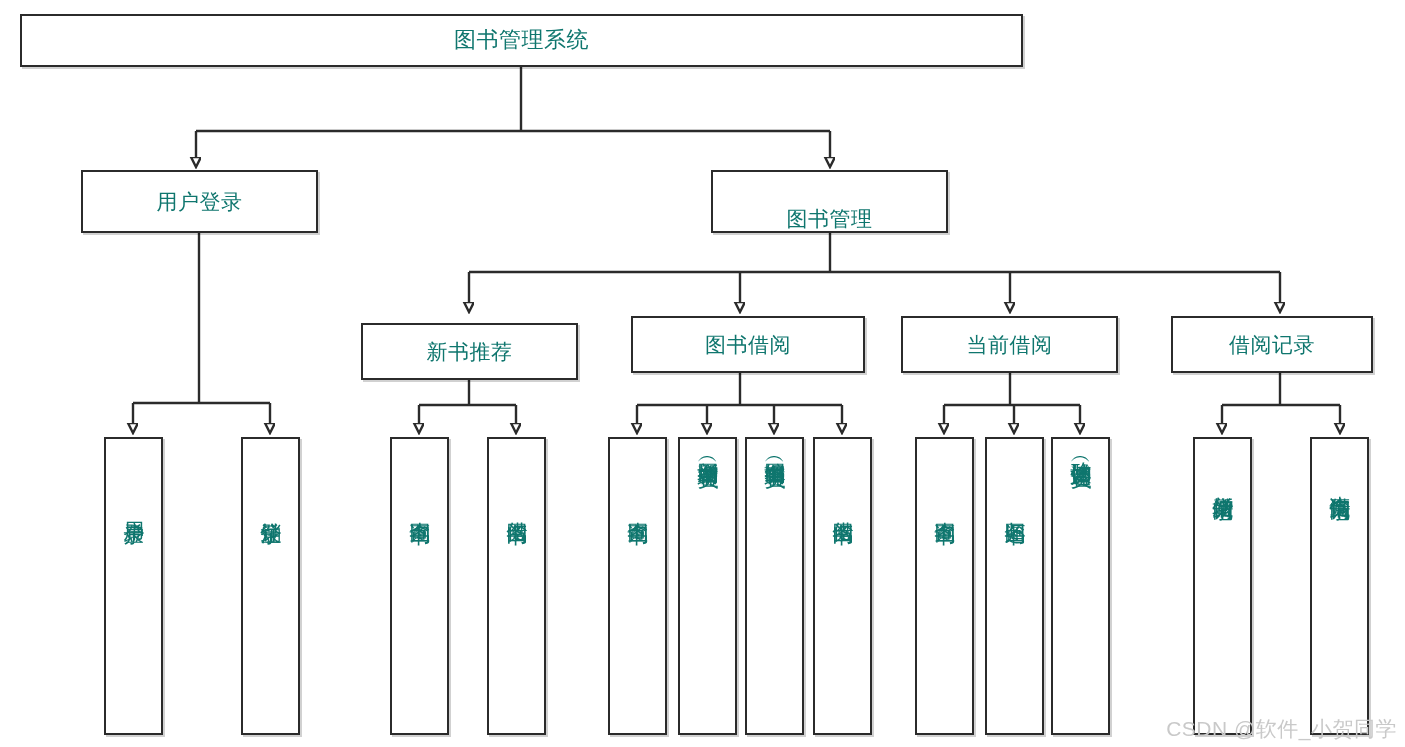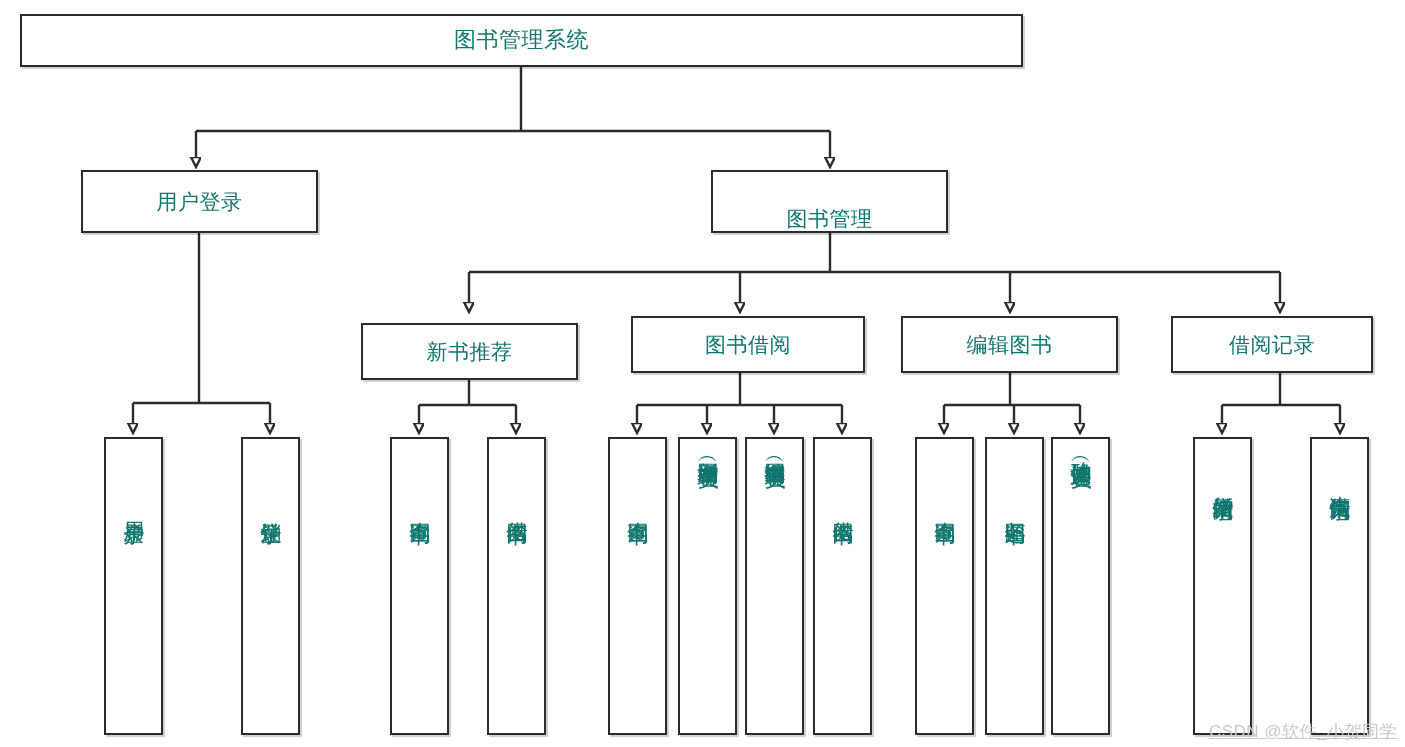--- a/index.html
+++ b/index.html
@@ -68,25 +68,24 @@
   }
   svg.links line, svg.links path {
     stroke: #2b2b2b;
     stroke-width: 2.4;
     fill: none;
   }
   .watermark {
     position: absolute;
     right: 8px;
     bottom: 4px;
-    font-size: 17px;
+    font-size: 21px;
     color: #c9c9c9;
     white-space: nowrap;
     letter-spacing: 0.5px;
-    text-decoration: underline;
   }
 </style>
 </head>
 <body>
 
 <div id="canvas">
 
   <svg class="links" viewBox="0 0 1405 747">
     <defs>
       <marker id="arrow" markerWidth="12" markerHeight="12" refX="1" refY="5" orient="auto" markerUnits="userSpaceOnUse">
@@ -146,21 +145,21 @@
     <span class="label">图书管理</span>
   </div>
 
   <div class="node horiz" style="left:361px; top:316px; width:217px; height:57px;margin-top:7px;">
     <span class="label">新书推荐</span>
   </div>
   <div class="node horiz" style="left:631px; top:316px; width:234px; height:57px;">
     <span class="label">图书借阅</span>
   </div>
   <div class="node horiz" style="left:901px; top:316px; width:217px; height:57px;">
-    <span class="label">编辑图书</span>
+    <span class="label">当前借阅</span>
   </div>
   <div class="node horiz" style="left:1171px; top:316px; width:202px; height:57px;align-items:center;">
     <span class="label">借阅记录</span>
   </div>
 
   <div class="node vert mid" style="left:104px; top:437px; width:59px; height:298px;">
     <span class="label">用户登录</span>
   </div>
   <div class="node vert mid" style="left:241px; top:437px; width:59px; height:298px;">
     <span class="label">注销登录</span>

